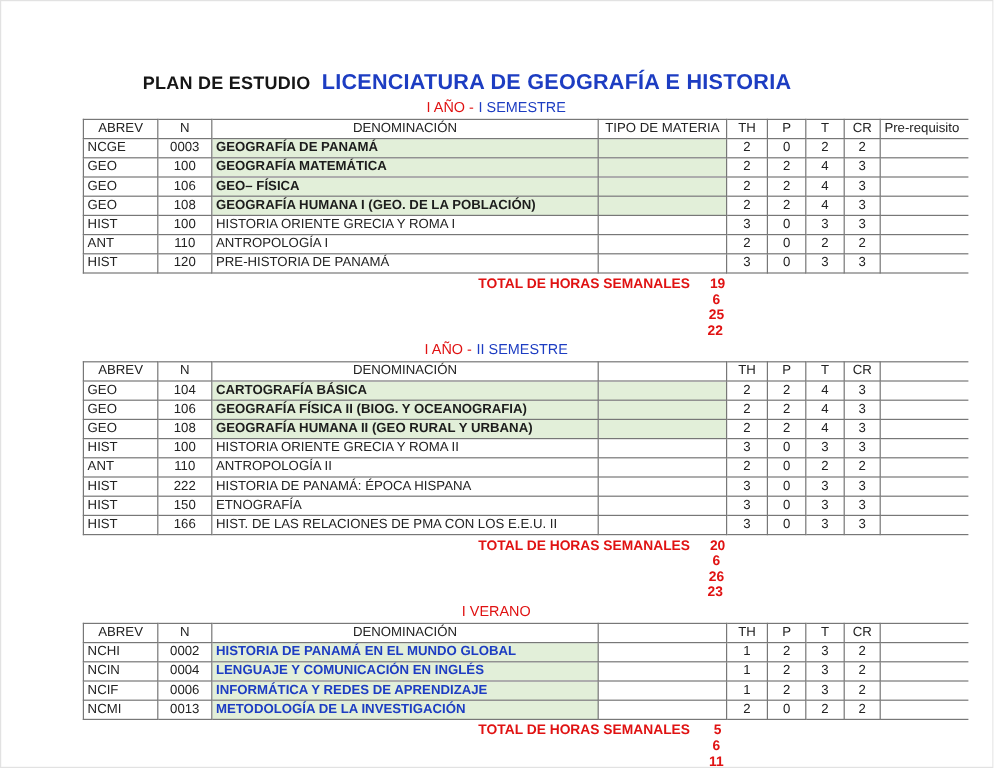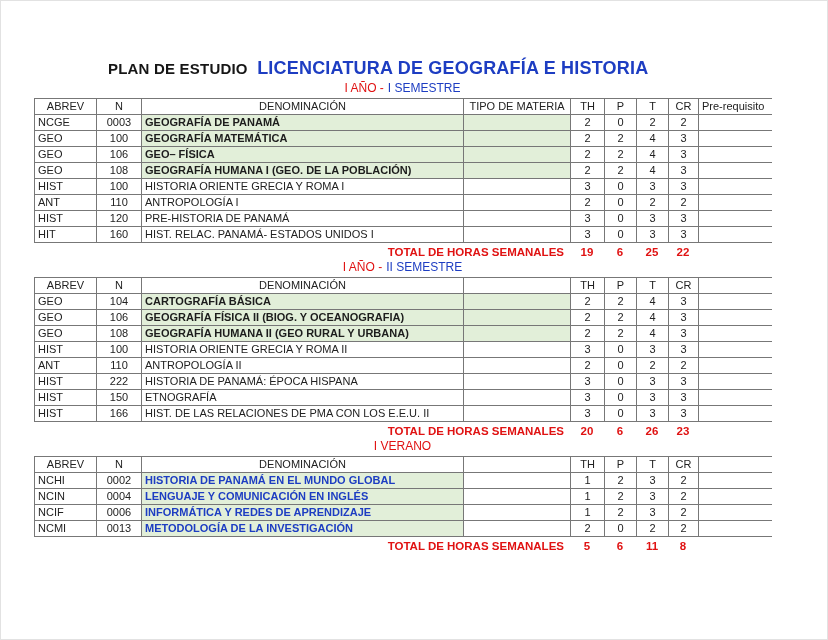--- a/index.html
+++ b/index.html
@@ -3,36 +3,37 @@
 <meta charset="utf-8">
 <style>
   html,body{margin:0;padding:0;background:#ffffff;}
   .page{
     position:relative;
     width:828px;height:640px;
     box-sizing:border-box;
     background:#ffffff;
     border:1px solid #e2e2e2;
     font-family:"Liberation Sans", sans-serif;
-    padding:56px 0 0 33px;
+    padding:56px 0 0 44px;
     overflow:hidden;
   }
   .title-line{margin:0 0 2px 74px;white-space:nowrap;line-height:22px;}
   .title-black{font-weight:bold;font-size:15px;color:#161616;letter-spacing:0.2px;}
   .title-blue{font-weight:bold;font-size:18px;color:var(--blue,#1d3dc2);margin-left:5px;letter-spacing:0.2px;}
 
   .subtitle{width:737px;text-align:center;font-weight:normal;font-size:12px;line-height:13px;margin:2px 0 3px 0;white-space:nowrap;}
   .sub-red{color:var(--red,#e01212);}
   .sub-blue{color:var(--blue,#1d3dc2);margin-left:4px;}
 
   table.plan{
     border-collapse:collapse;
     table-layout:fixed;
     width:737px;
     font-size:11px;
+    margin-left:24px;
   }
   table.plan th, table.plan td{
     border:1px solid var(--border,#777777);
     height:15px;
     line-height:15px;
     padding:0 3px;
     overflow:hidden;
     white-space:nowrap;
     font-weight:normal;
     color:#222222;
@@ -42,21 +43,21 @@
   table.plan th.pre{text-align:left;}
   table.plan th.pre, table.plan td.pre{border-right:none;}
   table.plan td.c{text-align:center;padding:0;}
   table.plan td.abrev{text-align:left;}
   tr.green-bold td.den, tr.green-bold td.tipo{background:var(--green,#e2efd9);}
   tr.green-bold td.den{font-weight:bold;color:#1c1c1c;}
   tr.green-blue td.den{background:var(--green,#e2efd9);font-weight:bold;color:var(--blue,#1d3dc2);}
 
   .totals{display:flex;width:737px;font-weight:bold;font-size:11.5px;color:var(--red,#e01212);line-height:13px;margin:3px 0 1px 0;}
   .totals .lbl{width:536px;text-align:right;padding-right:6px;box-sizing:border-box;white-space:nowrap;}
-  .totals .vals{display:flex;}
+  .totals .vals{display:flex;flex-direction:column;}
   .totals .vals .v{text-align:center;}
   .totals .vals .v0{width:34px;}
   .totals .vals .v1{width:32px;}
   .totals .vals .v2{width:32px;text-align:center;}
   .totals .vals .v3{width:30px;}
 
   col.w-abrev{width:62px;} col.w-n{width:45px;} col.w-den{width:322px;}
   col.w-tipo{width:107px;} col.w-th{width:34px;} col.w-p{width:32px;}
   col.w-t{width:32px;} col.w-cr{width:30px;} col.w-pre{width:73px;}
 </style>
@@ -170,31 +171,20 @@
             <td class="abrev">HIST</td>
             <td class="n c">120</td>
             <td class="den">PRE-HISTORIA DE PANAMÁ</td>
             <td class="tipo"></td>
             <td class="th c">3</td>
             <td class="p c">0</td>
             <td class="t c">3</td>
             <td class="cr c">3</td>
             <td class="pre"></td>
           </tr>
-          <tr class="plain">
-            <td class="abrev">HIT</td>
-            <td class="n c">160</td>
-            <td class="den">HIST. RELAC. PANAMÁ- ESTADOS UNIDOS I</td>
-            <td class="tipo"></td>
-            <td class="th c">3</td>
-            <td class="p c">0</td>
-            <td class="t c">3</td>
-            <td class="cr c">3</td>
-            <td class="pre"></td>
-          </tr>
         </tbody>
     </table>
     <div class="totals">
       <div class="lbl">TOTAL DE HORAS SEMANALES</div>
       <div class="vals">
           <div class="v v0">19</div>
           <div class="v v1">6</div>
           <div class="v v2">25</div>
           <div class="v v3">22</div>
         </div>

